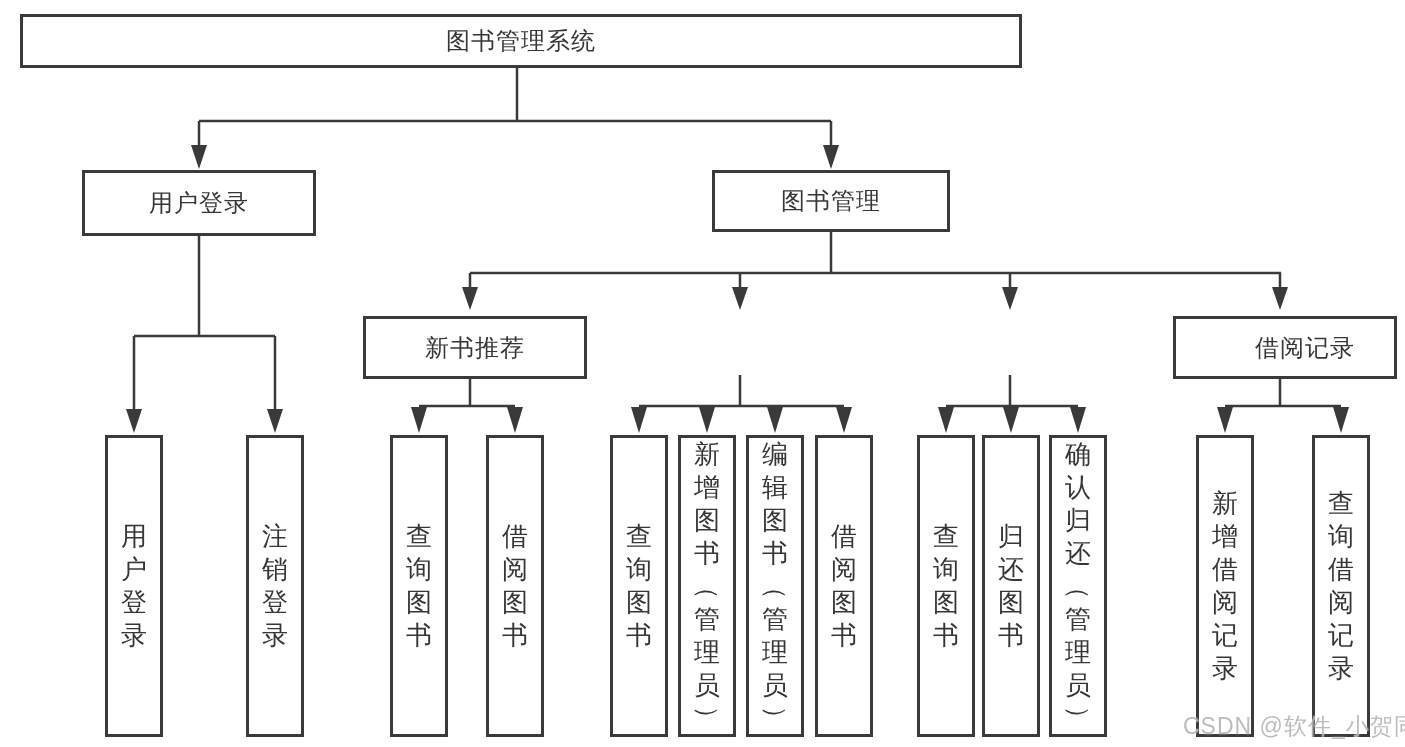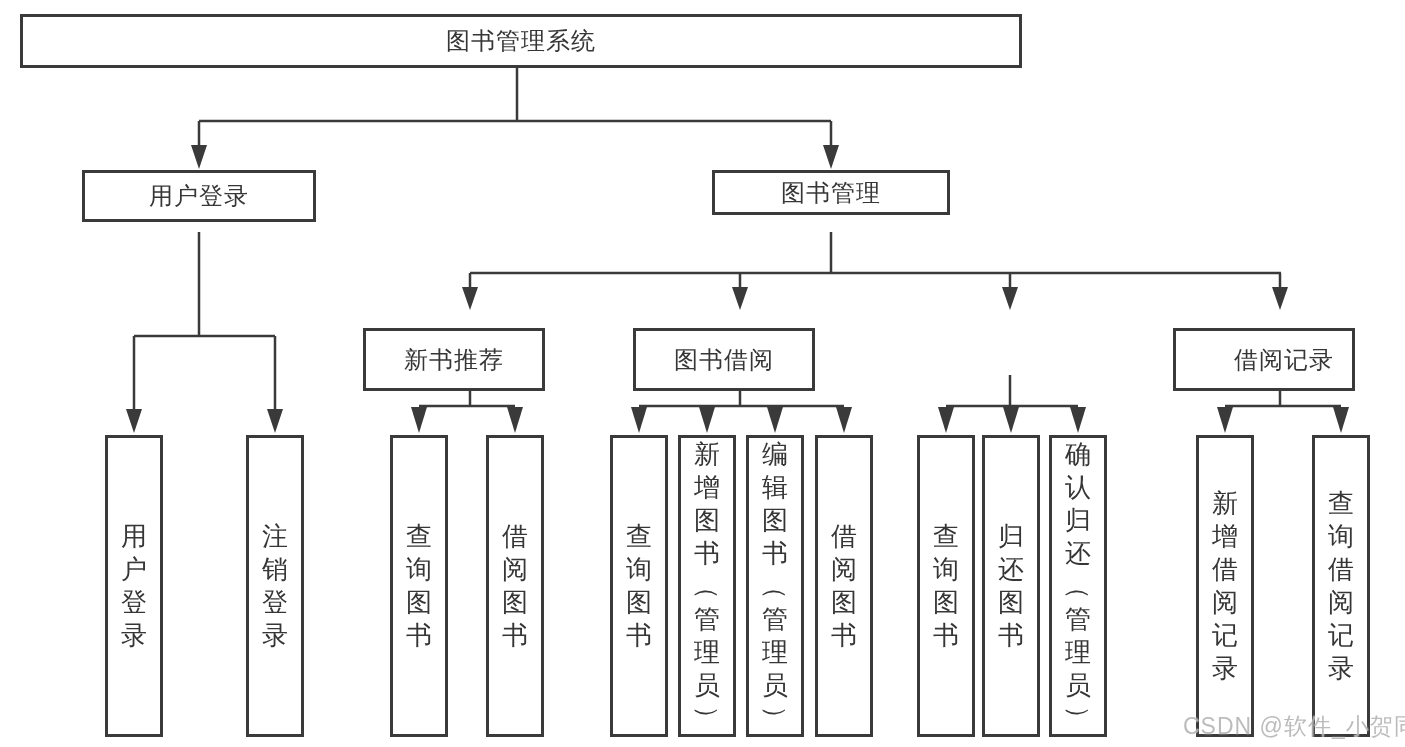--- a/index.html
+++ b/index.html
@@ -31,23 +31,23 @@
     border: 3px solid var(--line);
     display: flex;
     align-items: center;
     justify-content: center;
     color: var(--text);
     font-size: 24px;
     letter-spacing: 1px;
     white-space: nowrap;
   }
   .node.root   { left: 20px;  top: 14px;  width: 1002px; height: 54px; }
-  .node.l2a    { left: 82px;  top: 170px; width: 234px;  height: 52px; }
-  .node.l2b    { left: 712px; top: 170px; width: 238px;  height: 45px; }
-  .node.l3     { top: 328px;  width: 182px; height: 63px; }
+  .node.l2a    { left: 82px;  top: 170px; width: 234px;  height: 66px; }
+  .node.l2b    { left: 712px; top: 170px; width: 238px;  height: 62px; }
+  .node.l3     { top: 316px;  width: 224px; height: 63px; }
   .node.l3.g0  { left: 363px; }
   .node.l3.g1  { left: 633px; }
   .node.l3.g2  { left: 903px; }
   .node.l3.g3  { left: 1173px; padding-left: 40px; }
   .leaf {
     position: absolute;
     top: 435px;
     width: 58px;
     height: 302px;
     background: var(--box_fill);
@@ -154,23 +154,20 @@
   <div class="node l2a">
     <span>用户登录</span>
   </div>
   <div class="node l2b">
     <span>图书管理</span>
   </div>
 
   <div class="node l3 g0">
     <span>新书推荐</span>
   </div>
-  <div class="node l3 g1">
-    <span>图书借阅</span>
-  </div>
   <div class="node l3 g3">
     <span>借阅记录</span>
   </div>
 
   <div class="leaf p0">
       <span class="vchar">用</span>
       <span class="vchar">户</span>
       <span class="vchar">登</span>
       <span class="vchar">录</span>
     </div>

